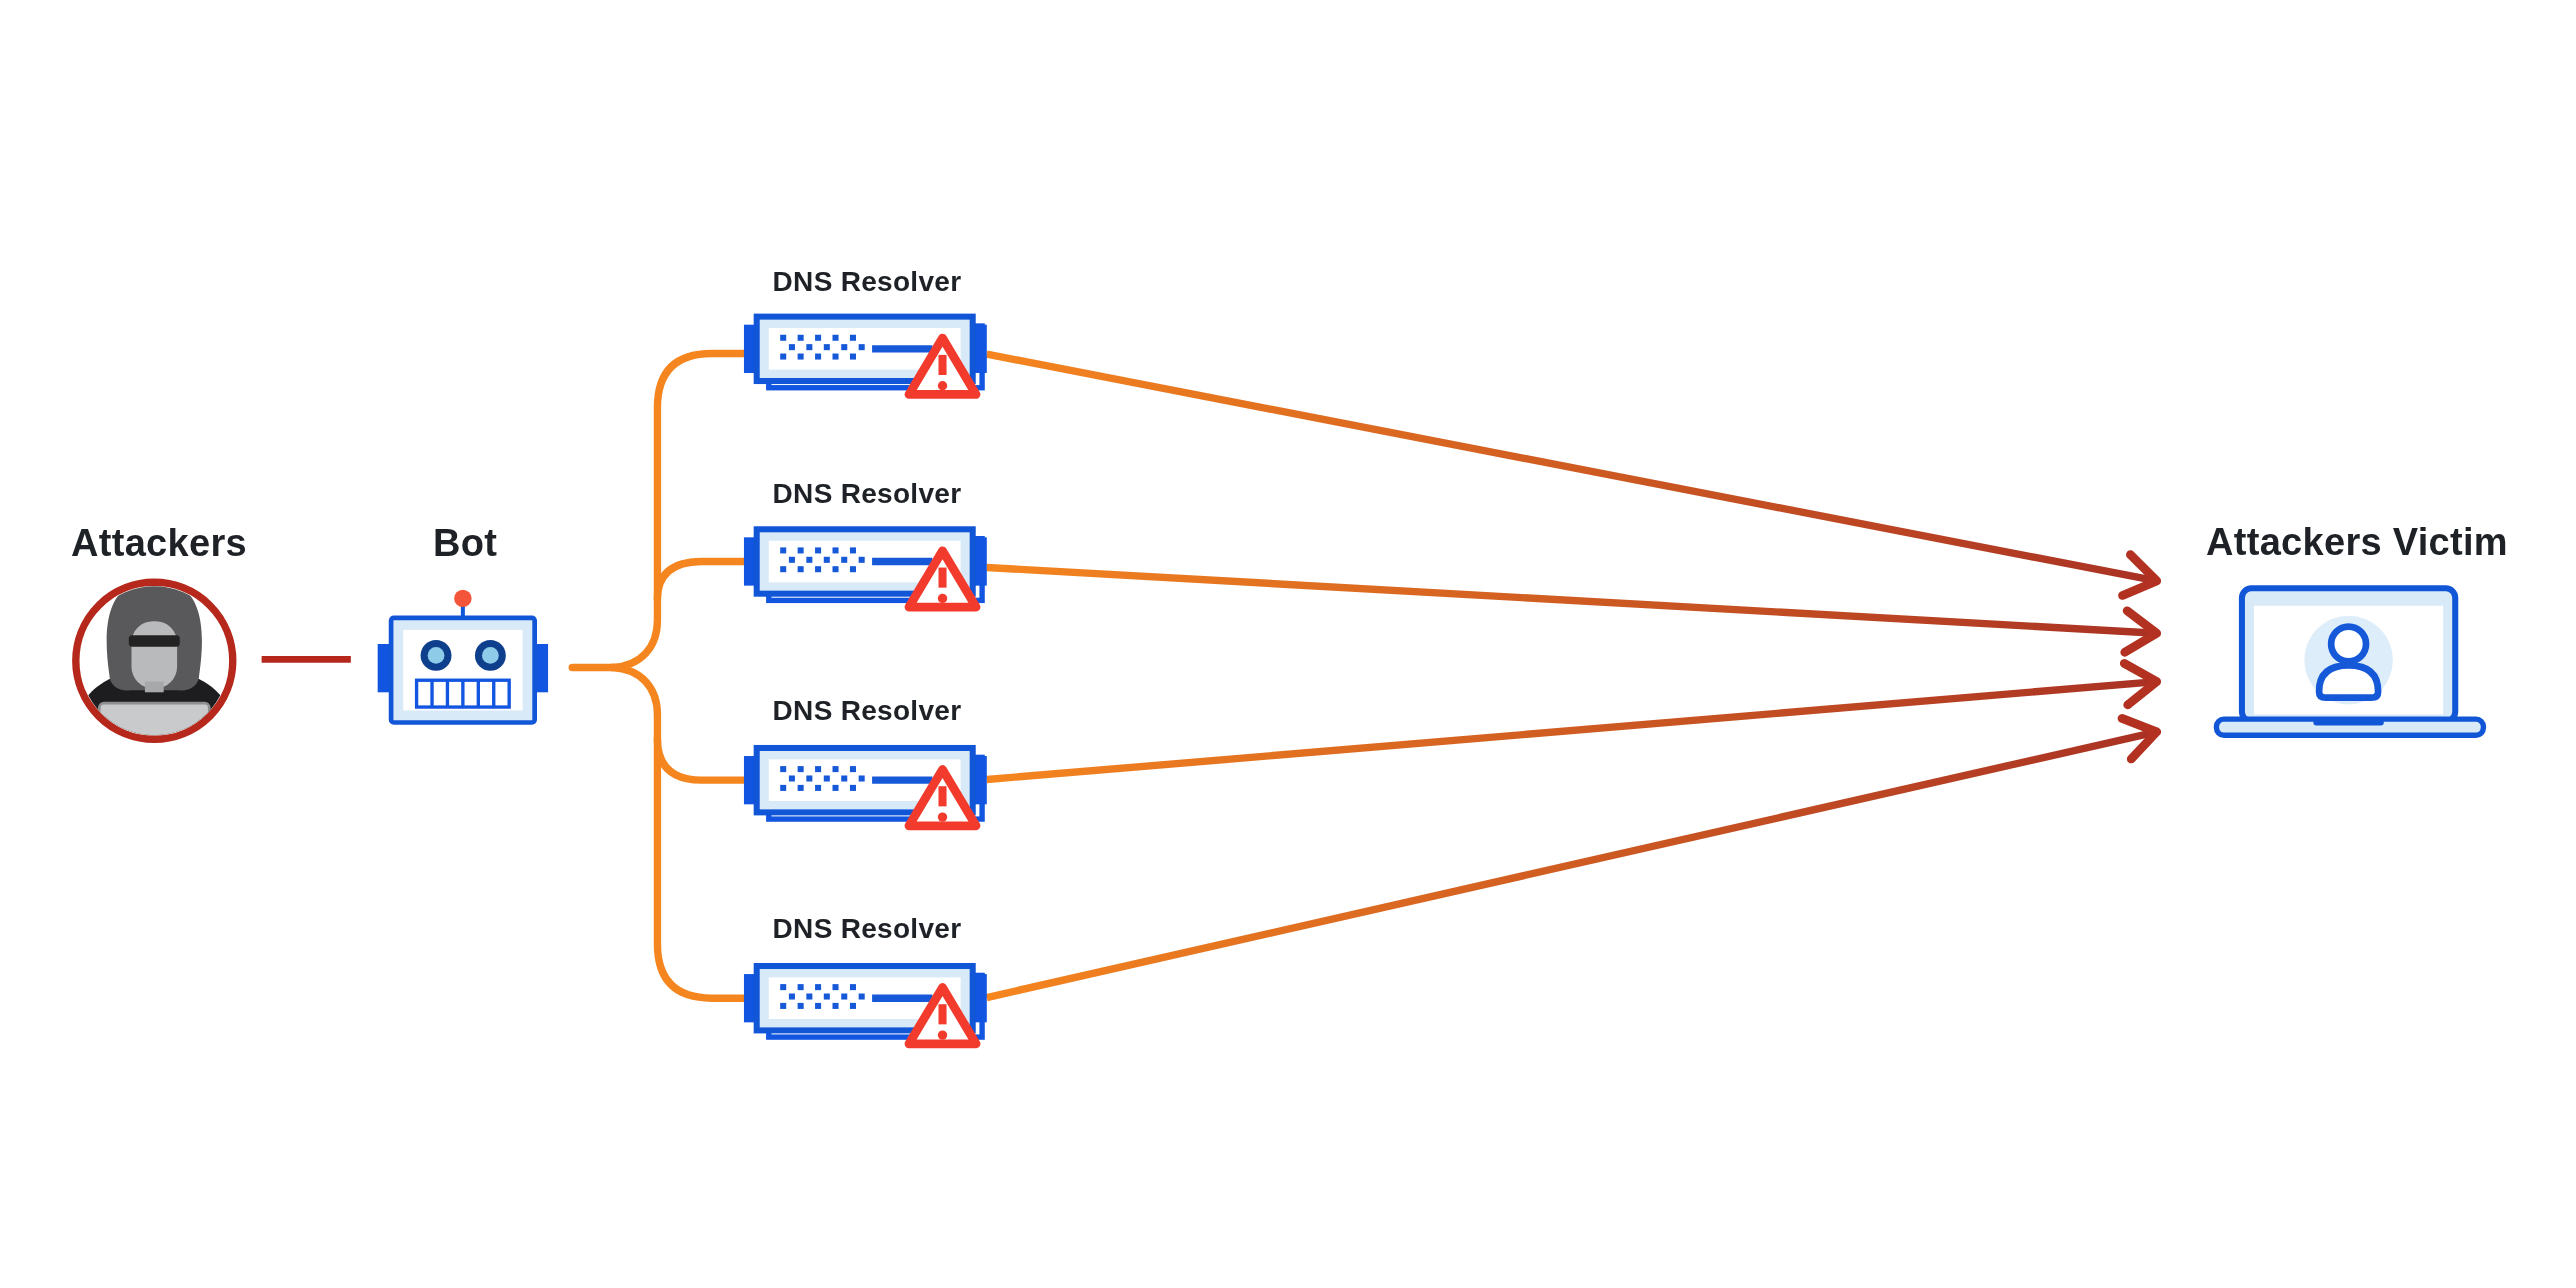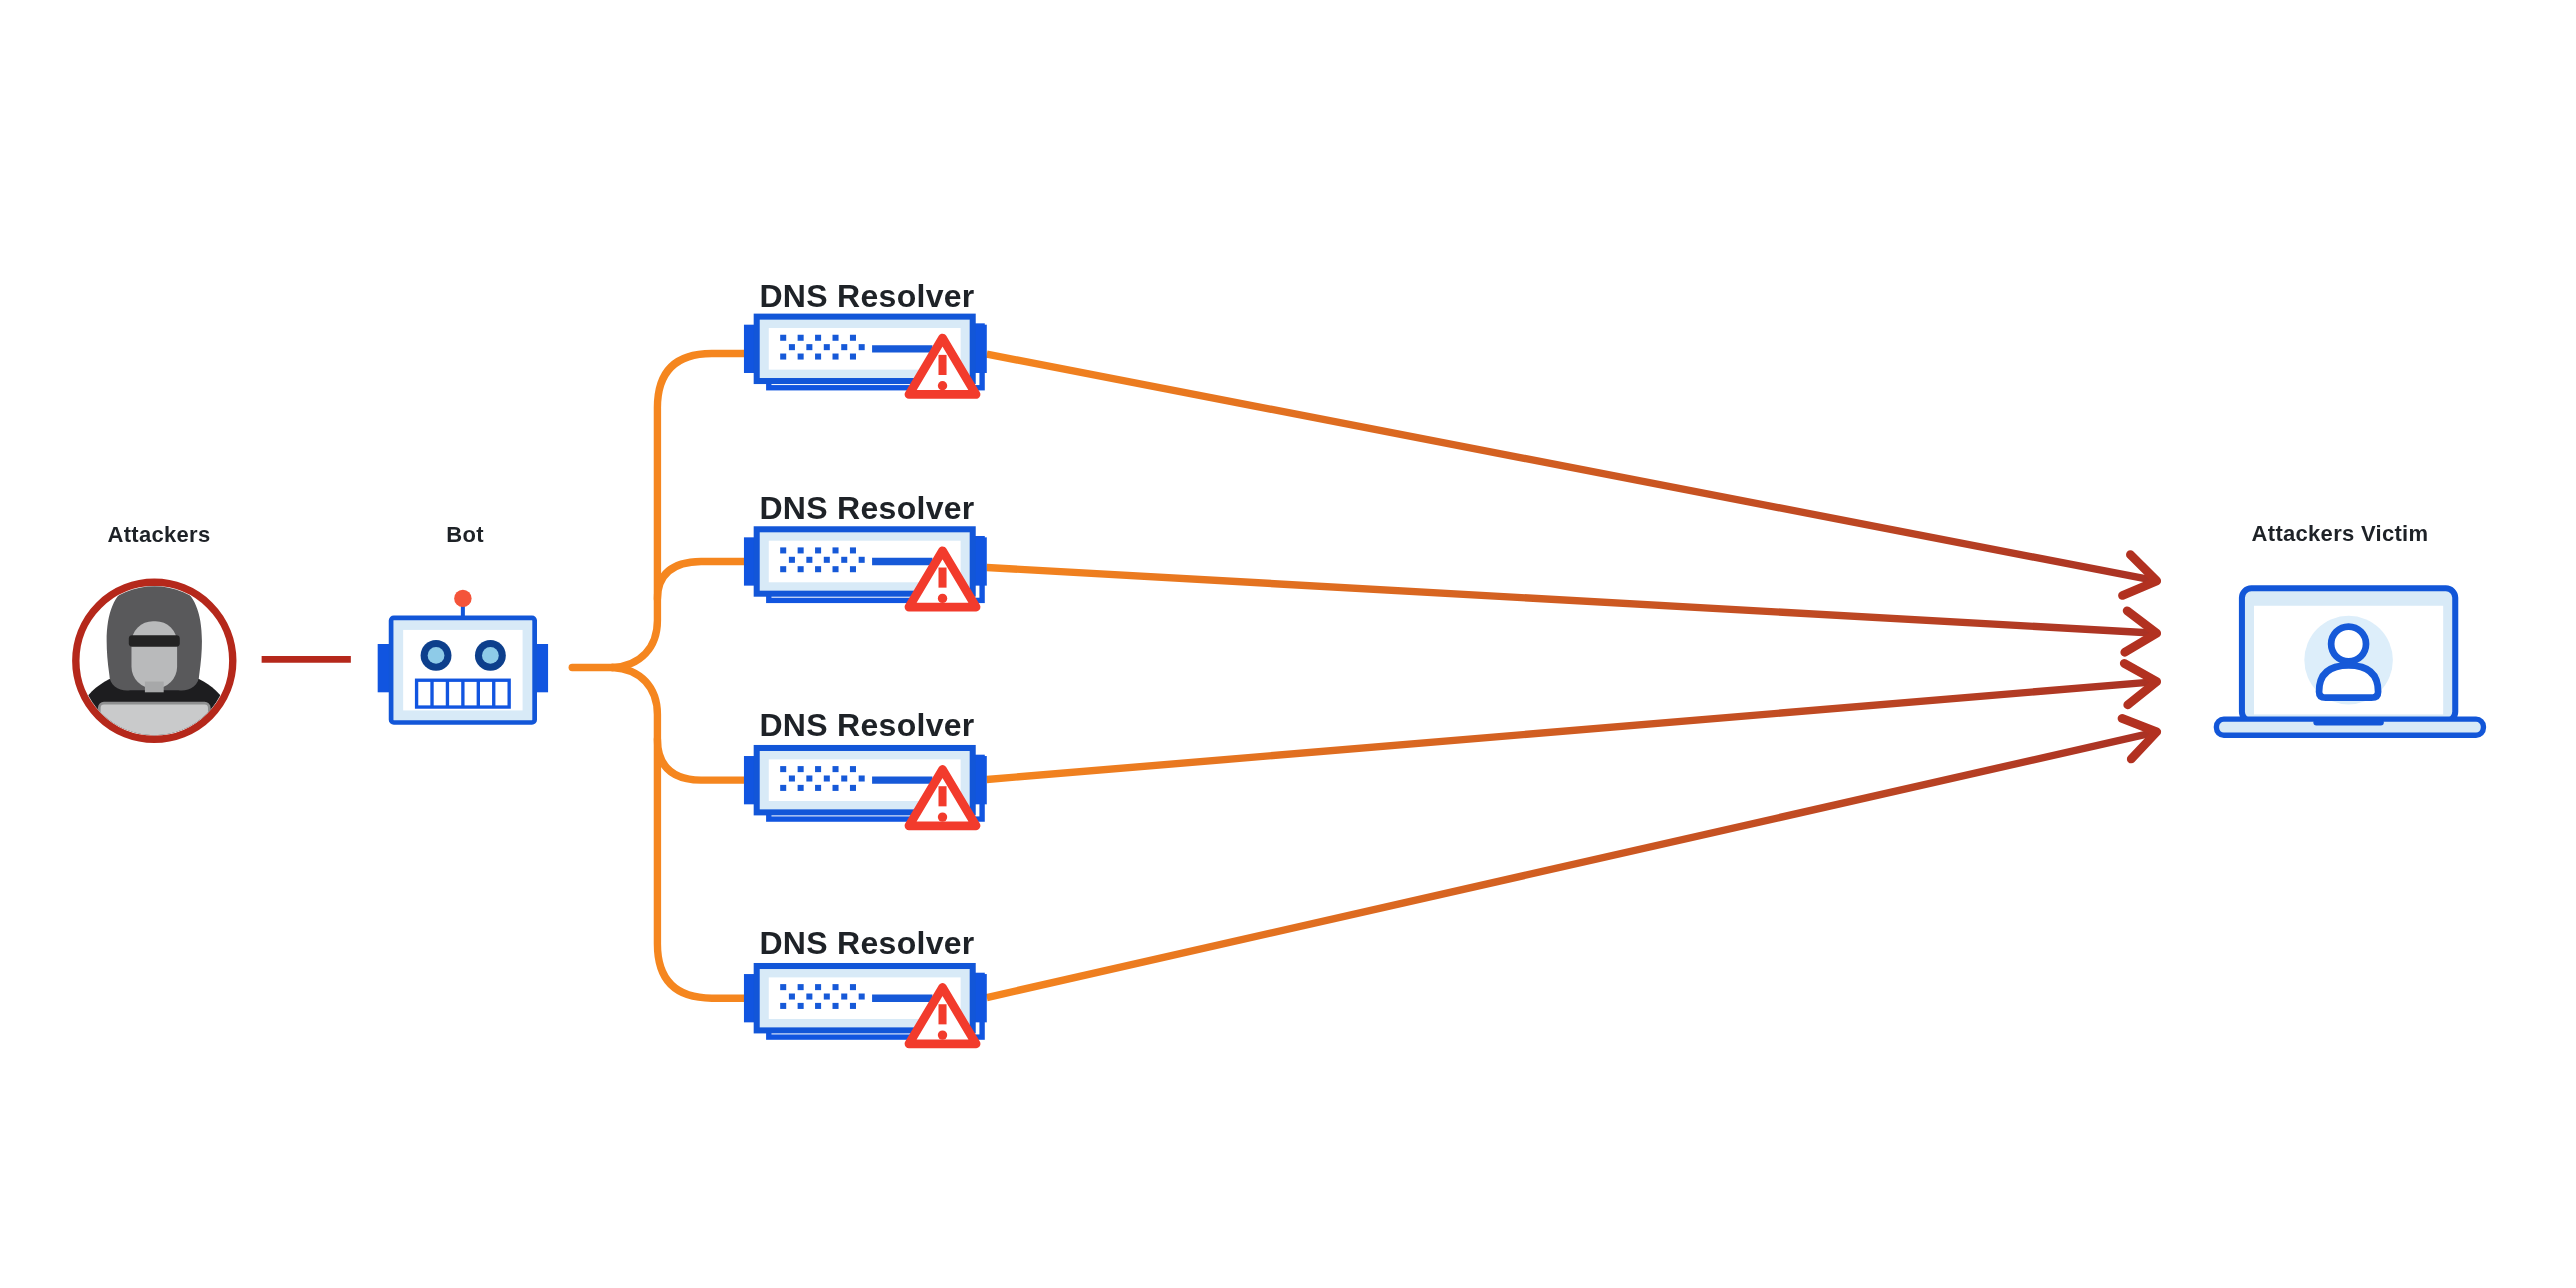--- a/index.html
+++ b/index.html
@@ -9,26 +9,26 @@
     background:#ffffff;
     font-family:"Liberation Sans", sans-serif;
     overflow:hidden;
   }
   #art{position:absolute;left:0;top:0;width:2576px;height:1288px;}
   .label{
     position:absolute;
     width:268px;
     text-align:center;
     font-weight:700;
-    font-size:22px;
+    font-size:38px;
     color:var(--label-text,#1E2227);
     letter-spacing:0.3px;
     white-space:nowrap;
   }
-  .label.resolver{font-size:32px;margin-top:12px;}
+  .label.resolver{font-size:28px;}
 </style>
 </head>
 <body>
 
 <div id="stage">
 
   <svg id="art" viewBox="0 0 3840 1920">
     <defs>
       <marker id="arrowHead" markerUnits="userSpaceOnUse" markerWidth="140" markerHeight="140" viewBox="-70 -70 140 140" refX="0" refY="0" orient="auto">
         <path d="M -46 -31 L 0 0 L -46 31" fill="none" style="stroke:var(--arrow-red,#B23120)" stroke-width="13" stroke-linecap="round" stroke-linejoin="round"></path>

